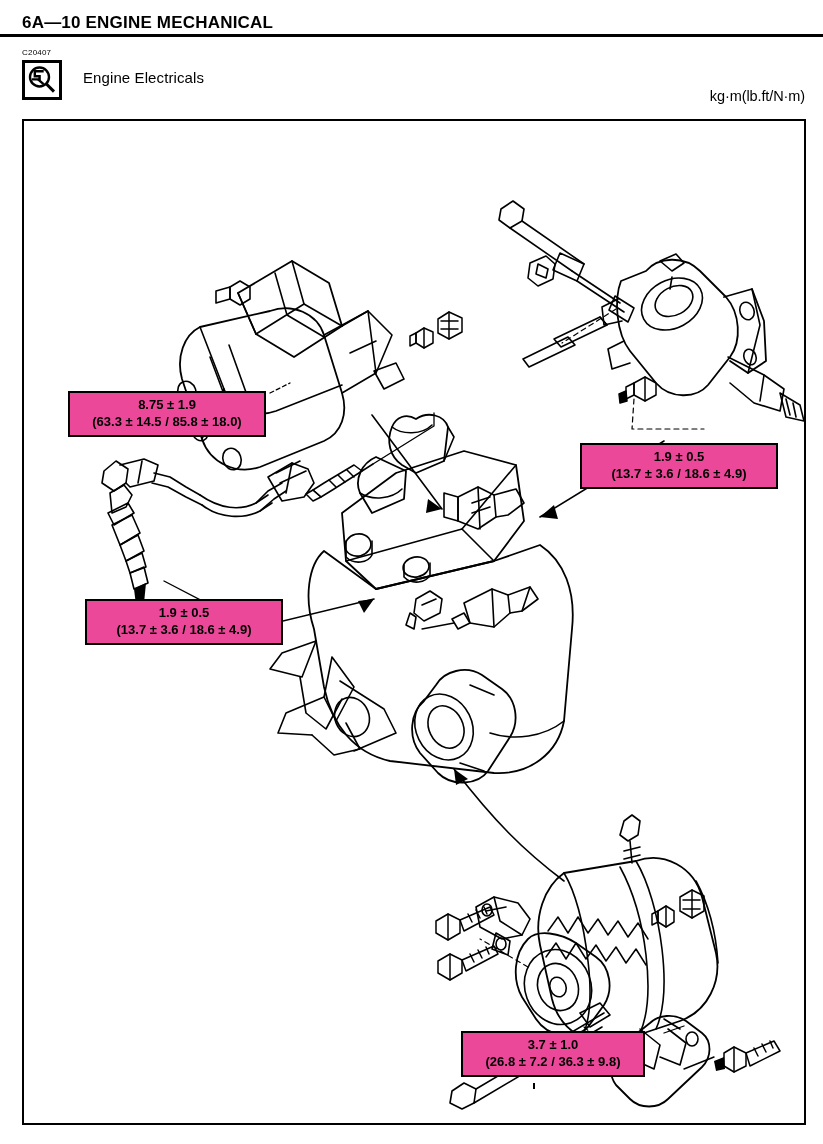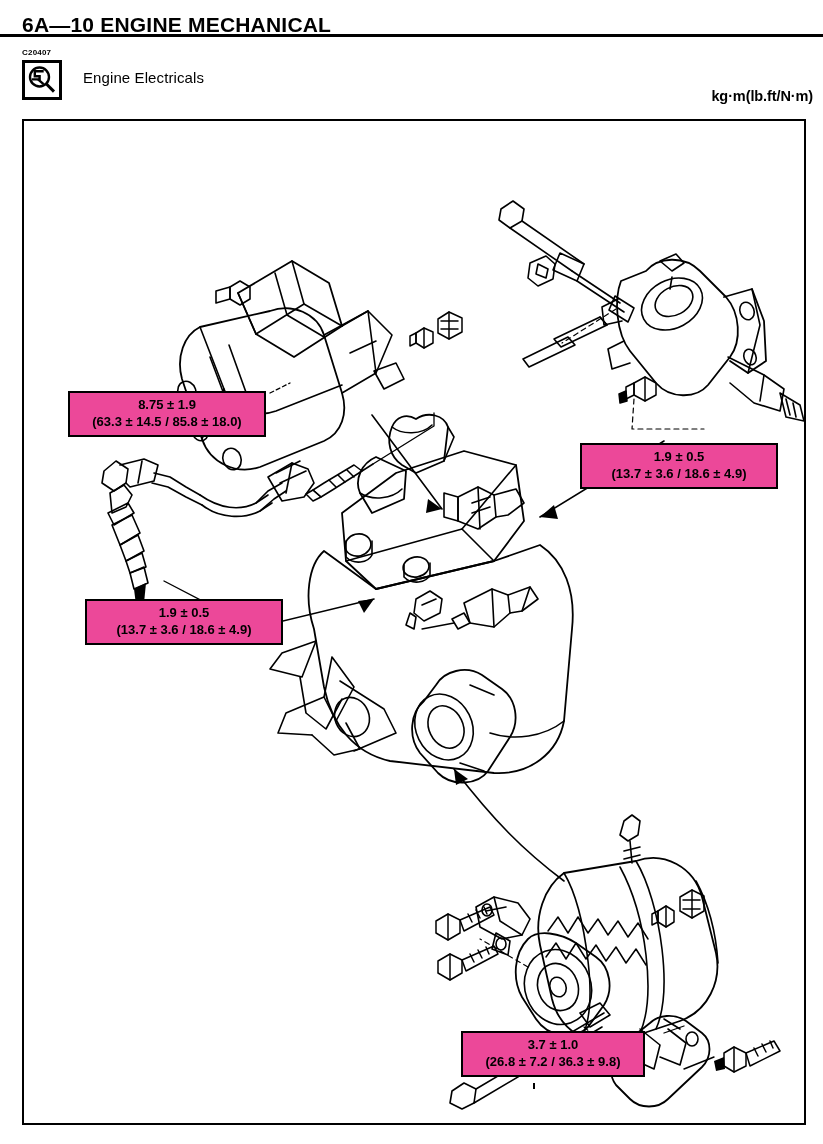--- a/index.html
+++ b/index.html
@@ -6,45 +6,45 @@
   body{
     width:823px;height:1144px;position:relative;overflow:hidden;
     font-family:"Liberation Sans","DejaVu Sans",sans-serif;color:#000;
   }
   .page{position:absolute;inset:0;}
 
   
   #page-header{position:absolute;left:0;top:0;width:823px;height:40px;}
   #header-title{
     position:absolute;left:22px;top:13px;
-    font-size:21px;font-weight:bold;letter-spacing:.2px;white-space:nowrap;
+    font-size:17px;font-weight:bold;letter-spacing:.2px;white-space:nowrap;
   }
   #header-rule{position:absolute;left:0;top:34px;width:823px;height:3px;background:#000;}
 
   
   #figure-code{
     position:absolute;left:22px;top:48px;
-    font-size:8px;font-weight:bold;letter-spacing:.2px;
+    font-size:8px;font-weight:normal;letter-spacing:.2px;
   }
 
   
   #section-icon{
     position:absolute;left:22px;top:60px;width:40px;height:40px;
     border:3px solid #000;background:#fff;box-sizing:border-box;
   }
   #section-icon svg{display:block;}
   #section-title{
     position:absolute;left:83px;top:69px;
     font-size:15px;font-weight:normal;letter-spacing:.1px;
   }
 
   
   #units-note{
-    position:absolute;right:10px;top:88px;
-    font-size:14.5px;font-weight:bold;letter-spacing:-.1px;white-space:nowrap;
+    position:absolute;right:18px;top:88px;
+    font-size:14.5px;font-weight:normal;letter-spacing:-.1px;white-space:nowrap;
   }
 
   
   #figure-frame{
     position:absolute;left:22px;top:119px;width:784px;height:1006px;
     border:2px solid #000;box-sizing:border-box;background:#fff;
   }
   #figure-canvas{position:absolute;inset:0;}
   #figure-canvas svg{display:block;width:100%;height:100%;}
 

